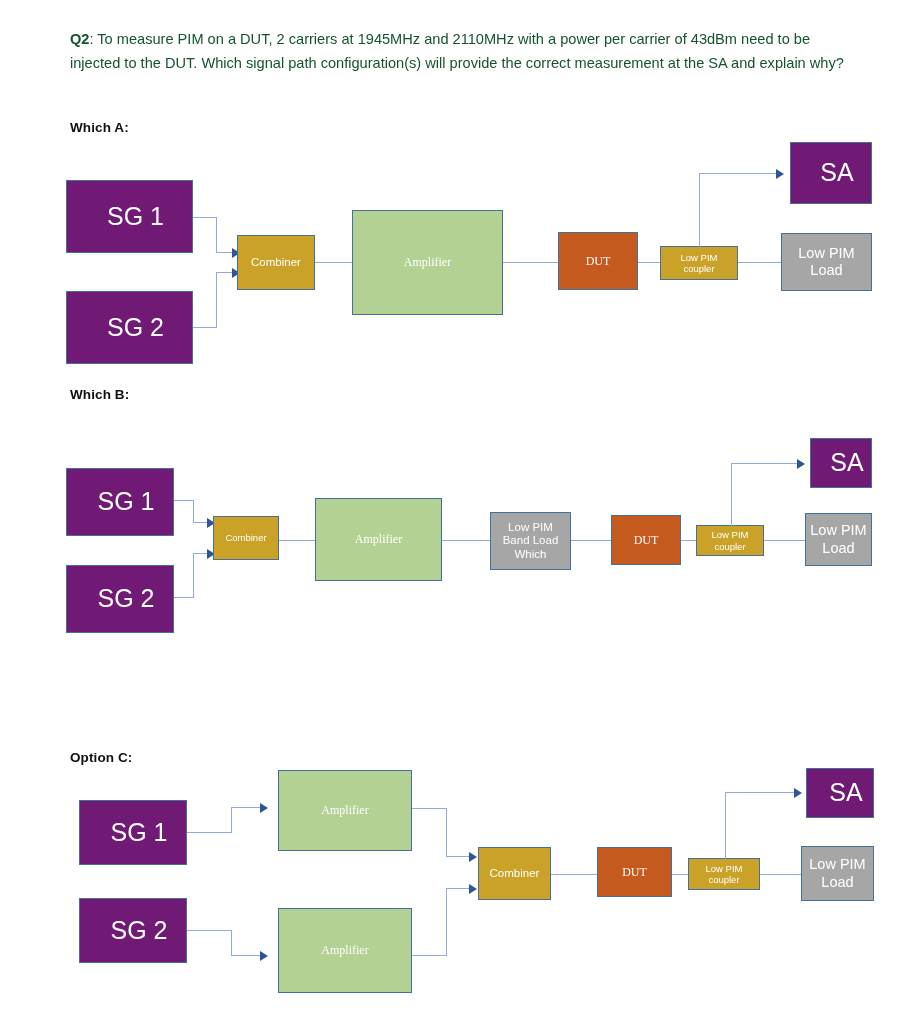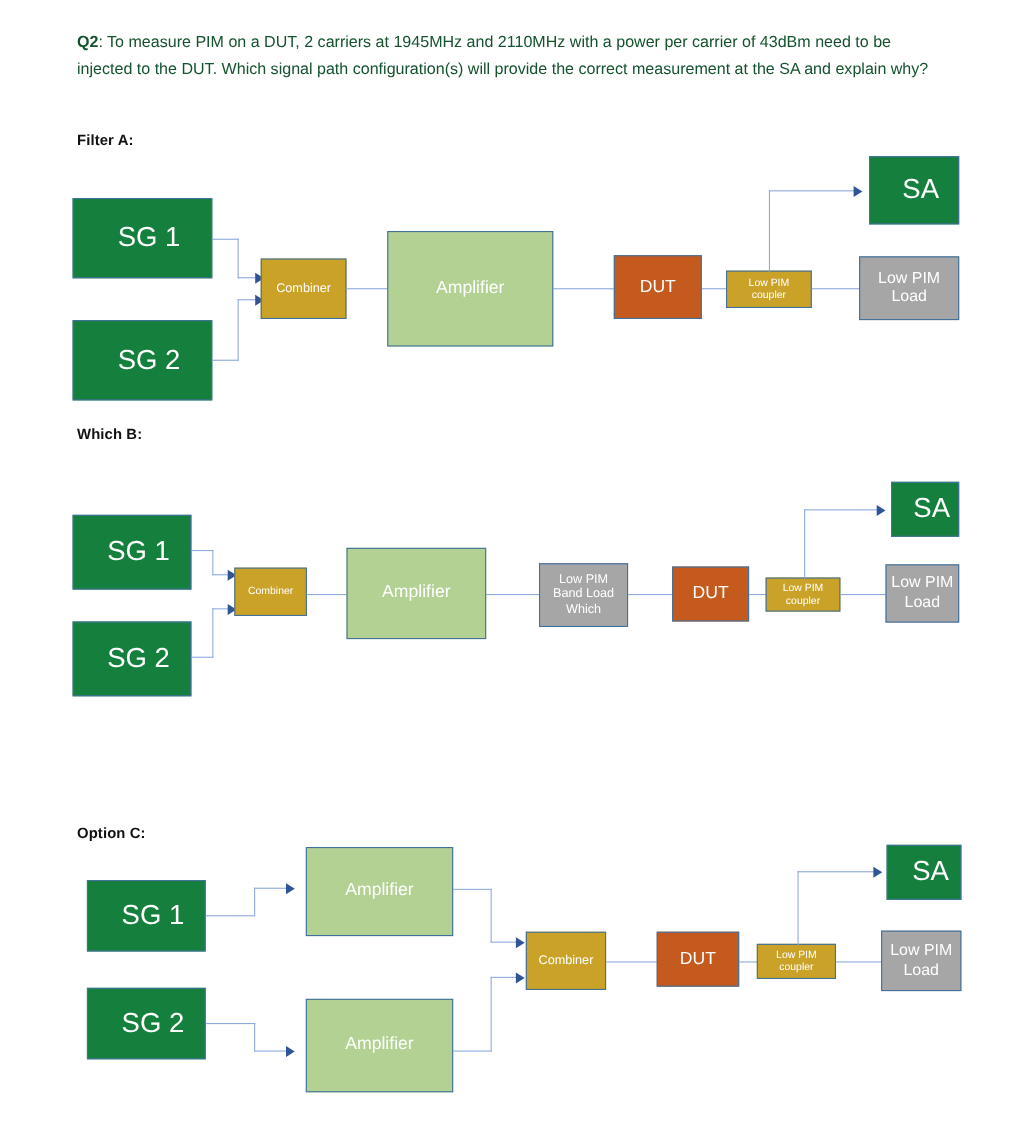--- a/index.html
+++ b/index.html
@@ -52,29 +52,29 @@
     display: flex;
     align-items: center;
     justify-content: center;
     text-align: center;
     color: #ffffff;
     line-height: 1.18;
     overflow: hidden;
   }
   .node-label { display: block; }
 
-  .n-blue   { background: #15803d; padding-left: 12px; }
+  .n-blue   { background: #701a75; padding-left: 12px; }
   .n-green  { background: #B2D193; }
   .n-gold   { background: #C9A227; }
   .n-orange { background: #C55A1E; }
   .n-gray   { background: #A6A6A6; }
 
   
   .t-lg  { font-size: 25px; }
-  .t-md  { font-size: 16px; }
+  .t-md  { font-size: 12px; font-family: Liberation Serif, serif; }
   .t-sm  { font-size: 11.5px; }
   .t-xs  { font-size: 9.5px; }
   .t-gray-lbl { font-size: 14.5px; }
 
   
   .wire {
     position: absolute;
     background: #8FAADC;
   }
   .wire-h { height: 1.4px; }
@@ -86,21 +86,21 @@
     border-top: 5px solid transparent;
     border-bottom: 5px solid transparent;
     border-left: 8px solid #2F5597;
   }
 </style>
 </head>
 <body>
 
 <div id="question"><span class="qlabel">Q2</span><span>: To measure PIM on a DUT, 2 carriers at 1945MHz and 2110MHz with a power per carrier of 43dBm need to be injected to the DUT. Which signal path configuration(s) will provide the correct measurement at the SA and explain why?</span></div>
 
-<div class="option-label" style="left:70px; top:120px;">Filter A:</div>
+<div class="option-label" style="left:70px; top:120px;">Which A:</div>
 
 <div class="diagram" id="diagram-a" style="top:0; height:380px;">
 
   <div class="node n-blue t-lg" style="left:66px; top:180px; width:127px; height:73px;">
     <span class="node-label">SG 1</span>
   </div>
 
   <div class="node n-blue t-lg" style="left:66px; top:291px; width:127px; height:73px;">
     <span class="node-label">SG 2</span>
   </div>

